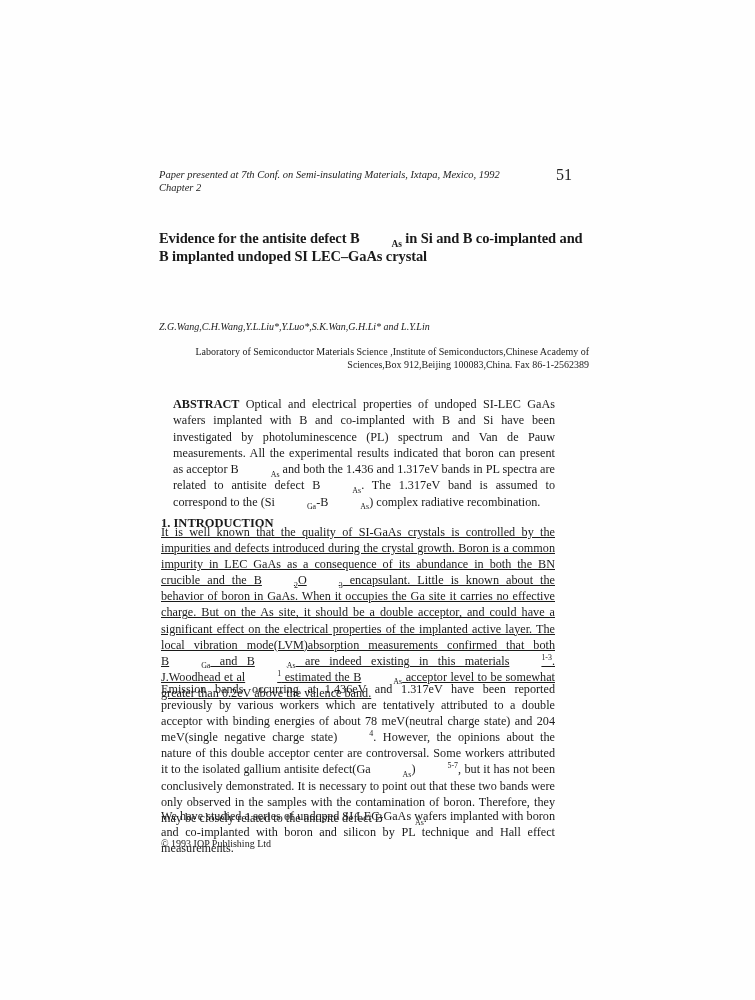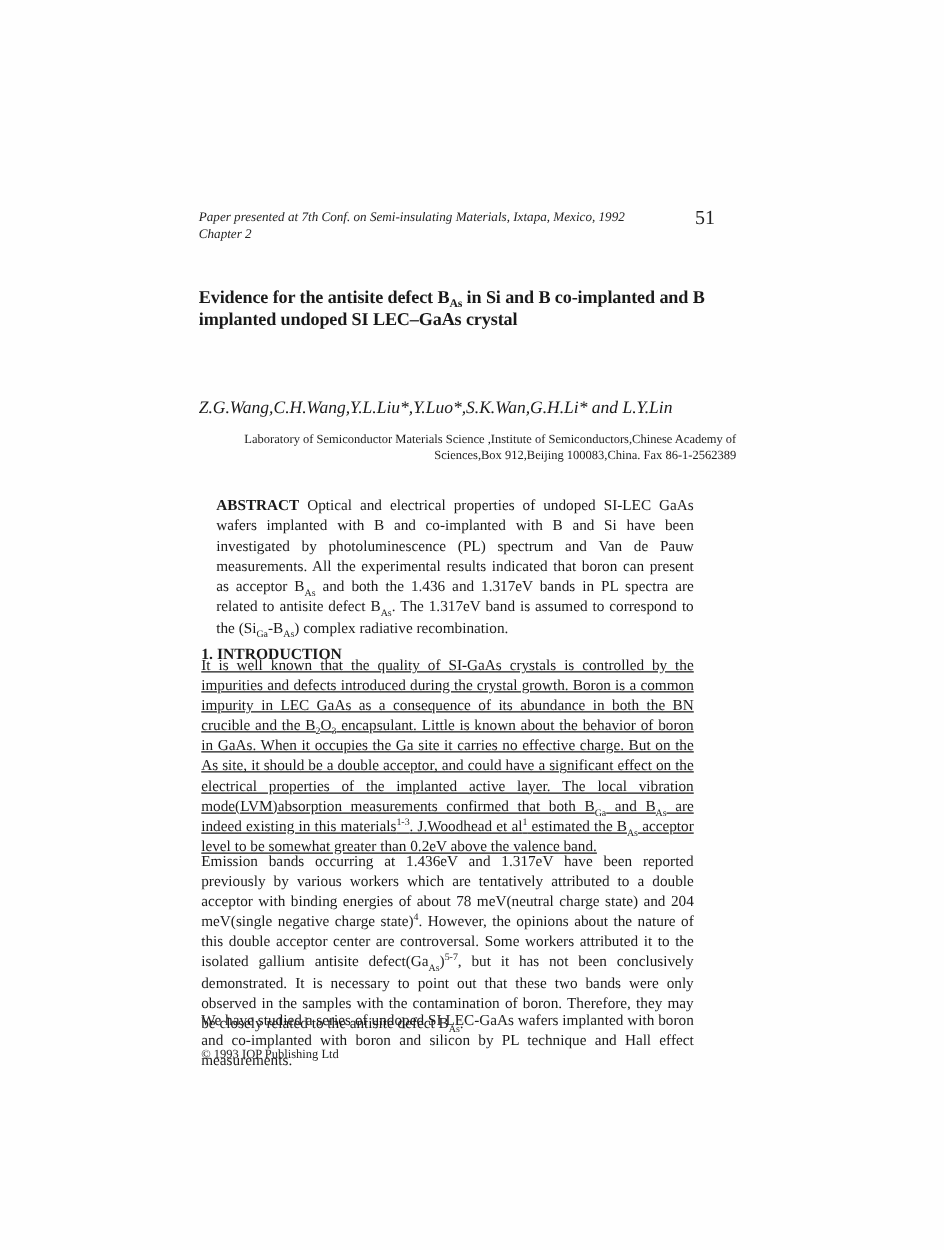--- a/index.html
+++ b/index.html
@@ -2,31 +2,31 @@
 <html><head>
 <meta charset="utf-8">
 <style>
   html, body { margin: 0; padding: 0; background: #ffffff; }
   body { width: 755px; height: 1000px; position: relative; overflow: hidden;
          font-family: "Liberation Serif", "DejaVu Serif", serif; color: #1a1a1a; }
   .page { position: absolute; left: 0; top: 0; width: 755px; height: 1000px; background: #fefefe; }
   .hdr { position: absolute; left: 159px; top: 168px; width: 420px; font-style: italic; font-size: 10.5px; line-height: 13px; color: #222; }
   .pgnum { position: absolute; left: 556px; top: 166px; font-size: 16px; color: #222; }
   .title { position: absolute; left: 159px; top: 229px; width: 430px; font-weight: bold; font-size: 14.5px; line-height: 18px; letter-spacing: -0.1px; }
-  .authors { position: absolute; left: 159px; top: 320px; width: 430px; font-style: italic; font-size: 14px; line-height: 13px; }
+  .authors { position: absolute; left: 159px; top: 320px; width: 430px; font-style: italic; font-size: 10px; line-height: 13px; }
   .affil { position: absolute; left: 159px; top: 346px; width: 430px; font-size: 10px; line-height: 12.5px; text-align: right; }
   .abstract { position: absolute; left: 173px; top: 396px; width: 382px; font-size: 12.2px; line-height: 16.3px; text-align: justify; }
   .abstract b { font-weight: bold; }
   .section { position: absolute; left: 161px; top: 516px; font-weight: bold; font-size: 12.5px; }
   .para { position: absolute; left: 161px; width: 394px; font-size: 12.2px; line-height: 16.1px; text-align: justify; }
   .p1 { top: 524px; text-decoration: underline; }
   .p2 { top: 681px; }
   .p3 { top: 808px; }
   .copy { position: absolute; left: 161px; top: 838px; font-size: 10px; color: #222; text-align: center; }
-  sub, sup { font-size: 65%; line-height: 0; }
+  sub, sup { font-size: 65%; line-height: 0; margin-left: 32px; }
 </style>
 </head>
 <body>
 
 <div class="page">
 
   <div class="hdr">
     <div>Paper presented at 7th Conf. on Semi-insulating Materials, Ixtapa, Mexico, 1992</div>
     <div>Chapter 2</div>
   </div>

